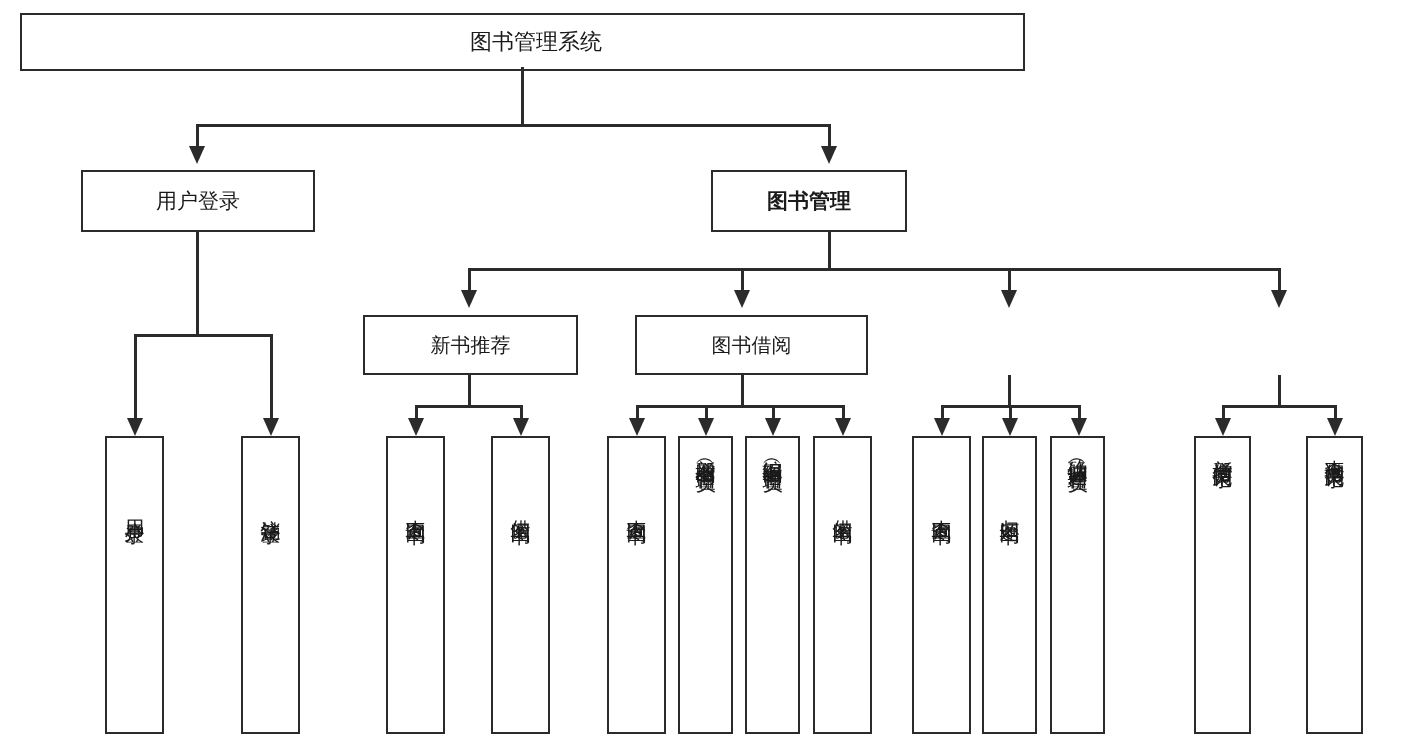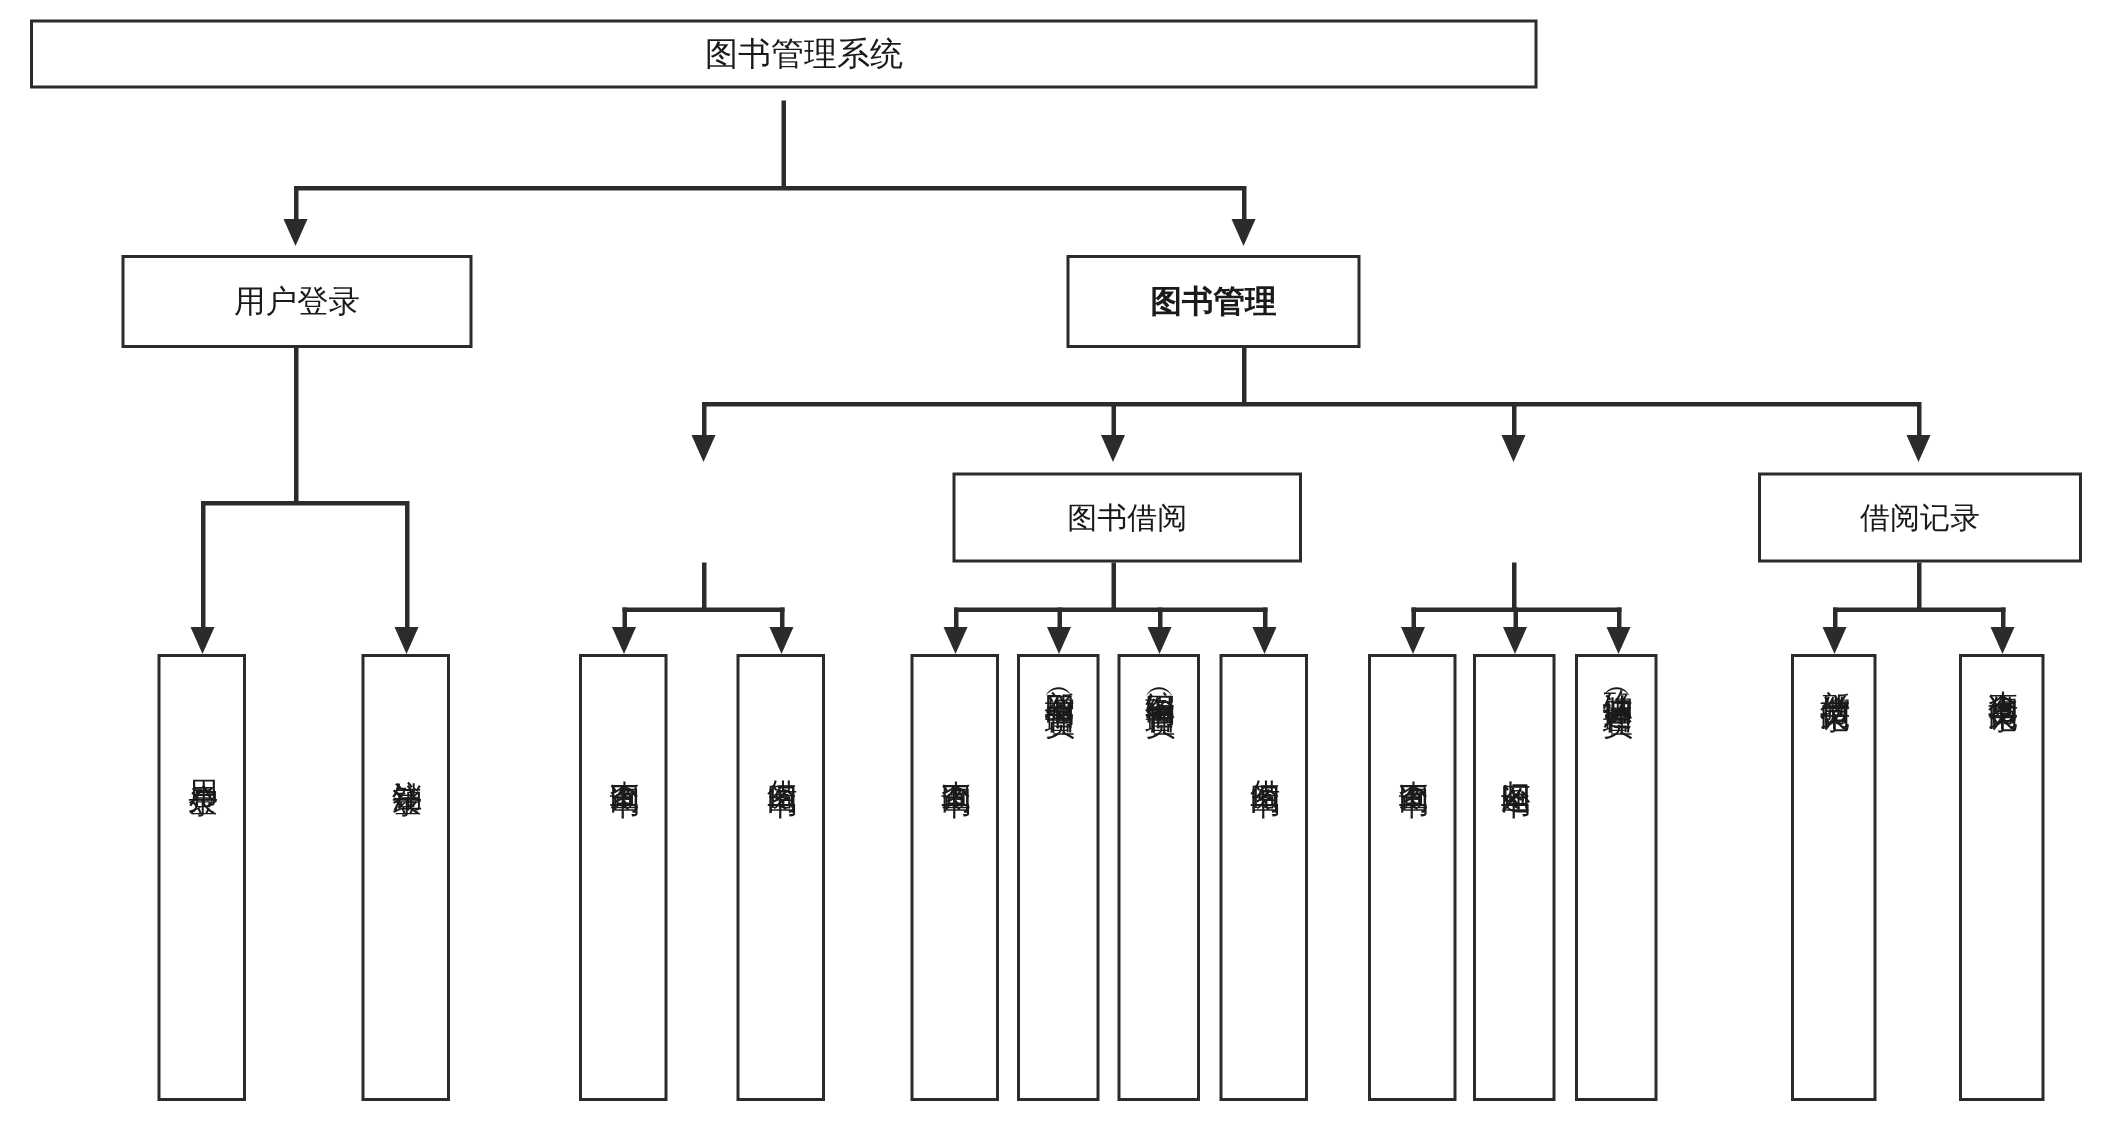--- a/index.html
+++ b/index.html
@@ -84,21 +84,21 @@
     color: #b9b9b9;
     white-space: nowrap;
     letter-spacing: 0.5px;
   }
 </style>
 </head>
 <body>
 
 <div id="canvas">
 
-  <div class="node root" style="left:20px; top:13px; width:1005px; height:46px;padding-left:27px;">
+  <div class="node root" style="left:20px; top:13px; width:1005px; height:58px;padding-left:27px;">
     <span>图书管理系统</span>
   </div>
 
   <div class="vline" style="left:521px; top:67px; height:58px;"></div>
   <div class="hline" style="left:196px; top:124px; width:634px;"></div>
   <div class="vline" style="left:196px; top:124px; height:22px;"></div>
   <div class="arrow" style="left:189px; top:146px;"></div>
   <div class="vline" style="left:828px; top:124px; height:22px;"></div>
   <div class="arrow" style="left:821px; top:146px;"></div>
 
@@ -121,25 +121,25 @@
   <div class="hline" style="left:468px; top:268px; width:812px;"></div>
   <div class="vline" style="left:468px; top:268px; height:22px;"></div>
   <div class="arrow" style="left:461px; top:290px;"></div>
   <div class="vline" style="left:741px; top:268px; height:22px;"></div>
   <div class="arrow" style="left:734px; top:290px;"></div>
   <div class="vline" style="left:1008px; top:268px; height:22px;"></div>
   <div class="arrow" style="left:1001px; top:290px;"></div>
   <div class="vline" style="left:1278px; top:268px; height:22px;"></div>
   <div class="arrow" style="left:1271px; top:290px;"></div>
 
+  <div class="node level2" style="left:363px; top:315px; width:215px; height:60px;">
+    <span>新书推荐</span>
+  </div>
   <div class="node level2" style="left:635px; top:315px; width:233px; height:60px;">
     <span>图书借阅</span>
-  </div>
-  <div class="node level2" style="left:1172px; top:315px; width:216px; height:60px;">
-    <span>借阅记录</span>
   </div>
 
   <div class="vline" style="left:468px; top:375px; height:32px;"></div>
   <div class="hline" style="left:415px; top:405px; width:108px;"></div>
   <div class="vline" style="left:415px; top:405px; height:13px;"></div>
   <div class="arrow" style="left:408px; top:418px;"></div>
   <div class="vline" style="left:520px; top:405px; height:13px;"></div>
   <div class="arrow" style="left:513px; top:418px;"></div>
 
   <div class="vline" style="left:741px; top:375px; height:32px;"></div>

